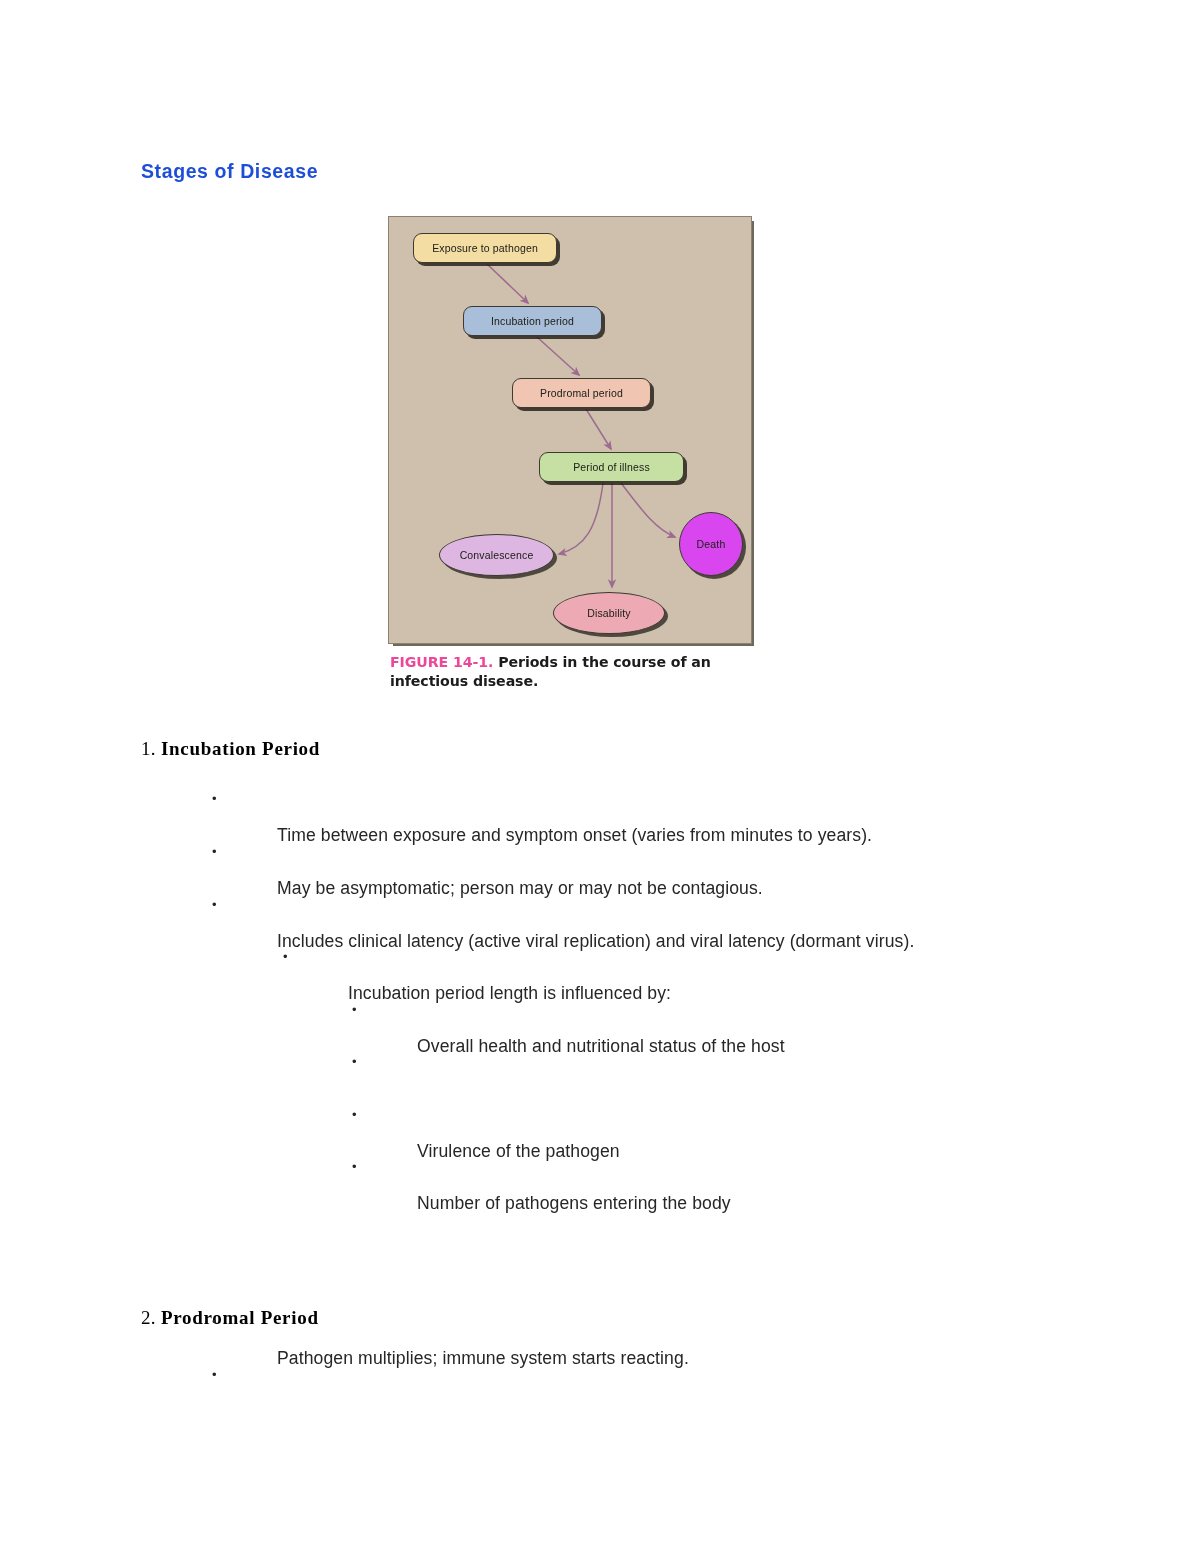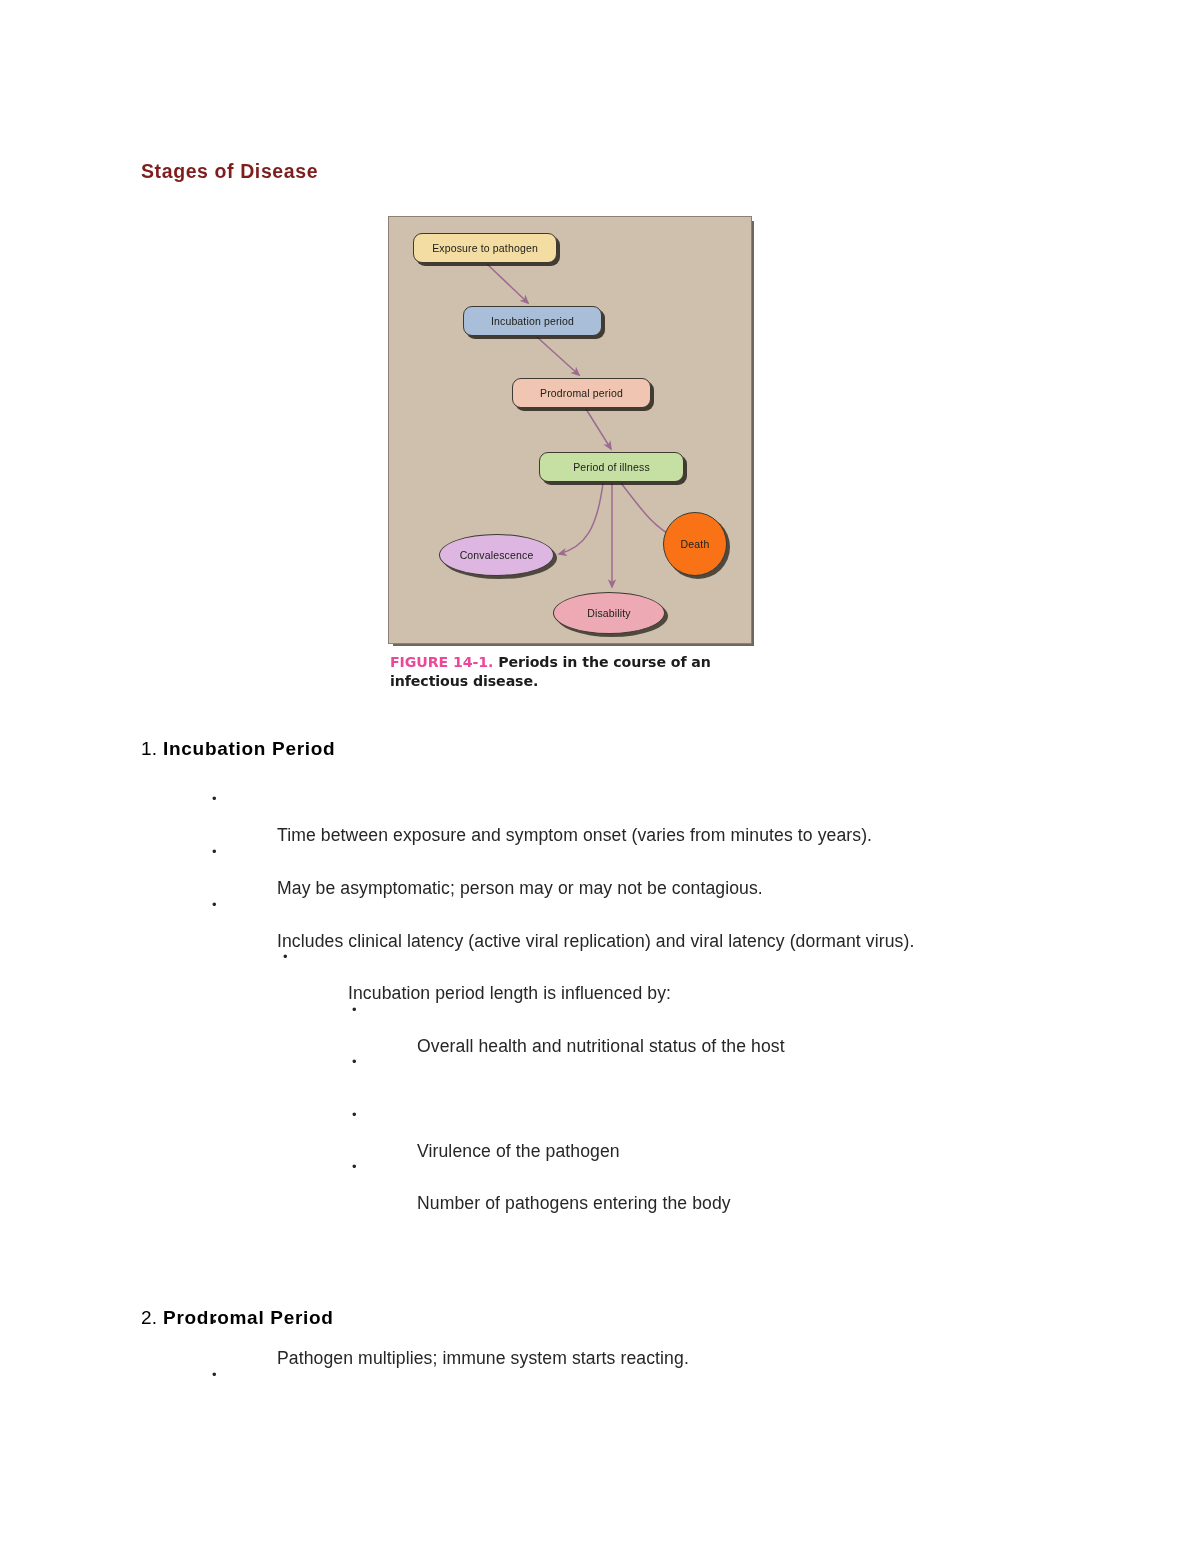--- a/index.html
+++ b/index.html
@@ -24,21 +24,21 @@
   }
 
   
   .doc-title {
     position: absolute;
     left: 141px;
     top: 160px;
     font-size: 19.5px;
     font-weight: bold;
     letter-spacing: 0.6px;
-    color: #7f1d1d;
+    color: #1d4ed8;
   }
 
   
   .figure-wrap {
     position: absolute;
     left: 388px;
     top: 216px;
     width: 378px;
     height: 475px;
   }
@@ -79,21 +79,21 @@
   }
   .node.box { border-radius: 9px; }
   .node.ellipse { border-radius: 50%; box-shadow: 3px 3px 0 rgba(25,22,16,0.70); }
   .node.circle { border-radius: 50%; box-shadow: 3px 3px 0 rgba(25,22,16,0.70); }
 
   .n-exposure   { left: 24px;  top: 16px;  width: 144px; height: 30px; background: #f3dda3; }
   .n-incubation { left: 74px;  top: 89px;  width: 139px; height: 30px; background: #a9bfd9; }
   .n-prodromal  { left: 123px; top: 161px; width: 139px; height: 30px; background: #f0c6b3; }
   .n-illness    { left: 150px; top: 235px; width: 145px; height: 30px; background: #c6e0a4; }
   .n-convalescence { left: 50px;  top: 317px; width: 115px; height: 42px; background: #ddb6e1; }
-  .n-death      { left: 274px; top: 295px; width: 64px;  height: 64px;  background: #f97316; }
+  .n-death      { left: 290px; top: 295px; width: 64px;  height: 64px;  background: #d946ef; }
   .n-disability { left: 164px; top: 375px; width: 112px; height: 42px; background: #eeaab4; }
 
   .arrows {
     position: absolute;
     left: 0; top: 0;
     width: 364px; height: 428px;
     pointer-events: none;
   }
 
   .fig-caption {
@@ -115,20 +115,21 @@
 
   
   .body-block { position: absolute; left: 0; top: 0; width: 1200px; }
 
   .section-head {
     position: absolute;
     font-size: 19px;
     color: #000000;
     letter-spacing: 0.3px;
     white-space: nowrap;
+    font-family: Liberation Serif, serif;
   }
   .section-head .num { font-weight: normal; }
   .section-head .ttl { font-weight: bold; letter-spacing: 0.7px; }
 
   .bullet-row {
     position: absolute;
     display: flex;
     font-size: 17.6px;
     color: #262626;
     letter-spacing: 0.1px;

